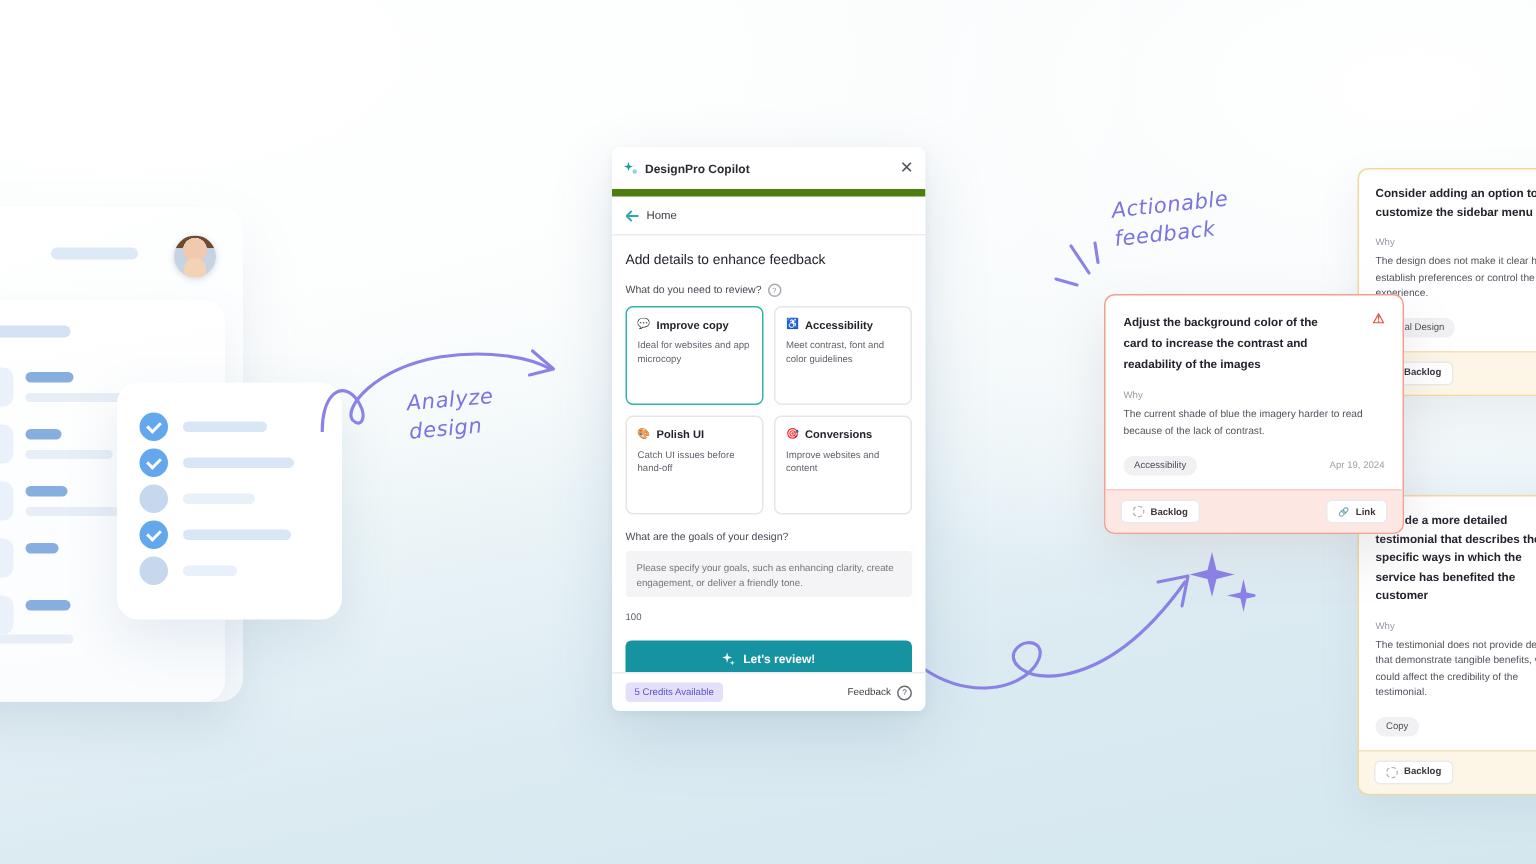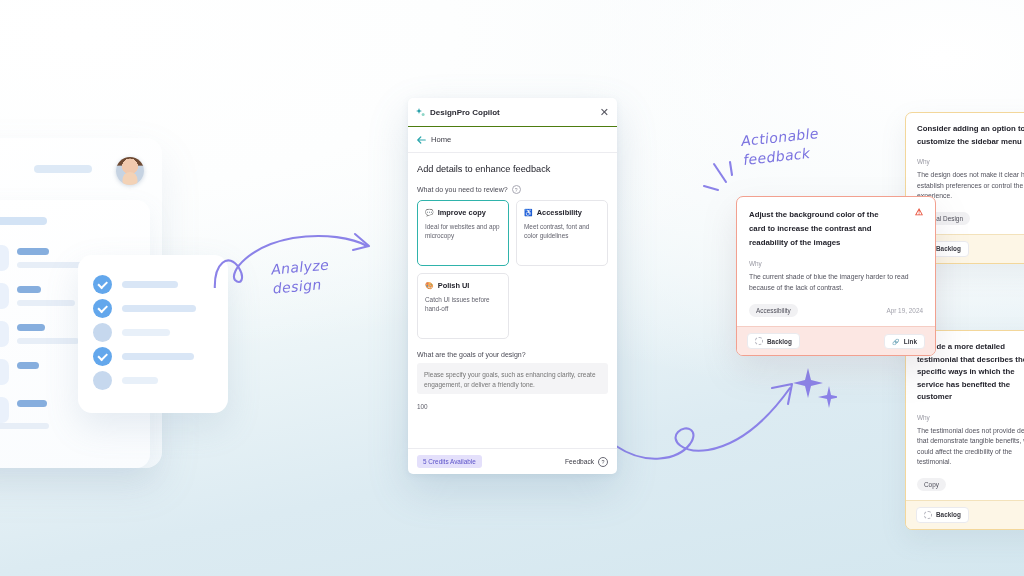--- a/index.html
+++ b/index.html
@@ -62,21 +62,21 @@
   .hand-action{left:742px;top:128px;transform:rotate(-6deg);}
 
   
   .panel{
     position:absolute;left:408px;top:98px;width:209px;height:376px;
     background:#fff;border-radius:5px;
     box-shadow:0 16px 42px rgba(95,130,160,.20),0 2px 6px rgba(95,130,160,.10);
     display:flex;flex-direction:column;overflow:hidden;
   }
   .p-head{
-    height:28px;flex:0 0 28px;border-bottom:1px solid #4d7c0f;
+    height:28px;flex:0 0 28px;border-bottom:5px solid #4d7c0f;
     display:flex;align-items:center;padding:0 8px;gap:5px;
   }
   .p-title{font-size:8px;font-weight:bold;color:#2a2a33;}
   .p-close{margin-left:auto;color:#55555f;font-size:11px;line-height:1;cursor:pointer;}
   .p-sub{
     height:25px;flex:0 0 25px;border-bottom:1px solid #ececf0;
     display:flex;align-items:center;padding:0 9px;gap:5px;
   }
   .p-home{font-size:7.6px;color:#3a3a44;font-weight:500;}
   .p-body{flex:1;padding:9px 9px 0;overflow:hidden;}
@@ -329,26 +329,40 @@
           </div>
           <div class="opt-d">Meet contrast, font and color guidelines</div>
         </div>
         <div class="opt">
           <div class="opt-t">
             <span class="emo">🎨</span>
             <span>Polish UI</span>
           </div>
           <div class="opt-d">Catch UI issues before hand-off</div>
         </div>
+        <div class="opt">
+          <div class="opt-t">
+            <span class="emo">🎯</span>
+            <span>Conversions</span>
+          </div>
+          <div class="opt-d">Improve websites and content</div>
+        </div>
       </div>
 
       <div class="q2">What are the goals of your design?</div>
       <textarea class="ta" style="width: 100%; box-sizing: border-box; resize: none;" placeholder="Please specify your goals, such as enhancing clarity, create engagement, or deliver a friendly tone."></textarea>
       <div class="cnt">100</div>
 
+      <button class="cta">
+        <svg width="9" height="9" viewBox="0 0 12 12">
+          <path d="M5 0 L6 3.4 L9.4 4.5 L6 5.6 L5 9 L4 5.6 L0.6 4.5 L4 3.4 Z" fill="#fff"></path>
+          <path d="M9.6 7 L10.2 8.6 L11.8 9.2 L10.2 9.8 L9.6 11.4 L9 9.8 L7.4 9.2 L9 8.6 Z" fill="#fff"></path>
+        </svg>
+        <span>Let's review!</span>
+      </button>
     </div>
 
     <div class="p-foot">
       <span class="credits">5 Credits Available</span>
       <span class="fb">
         <span>Feedback</span>
         <span class="fb-ic">?</span>
       </span>
     </div>
   </div>

